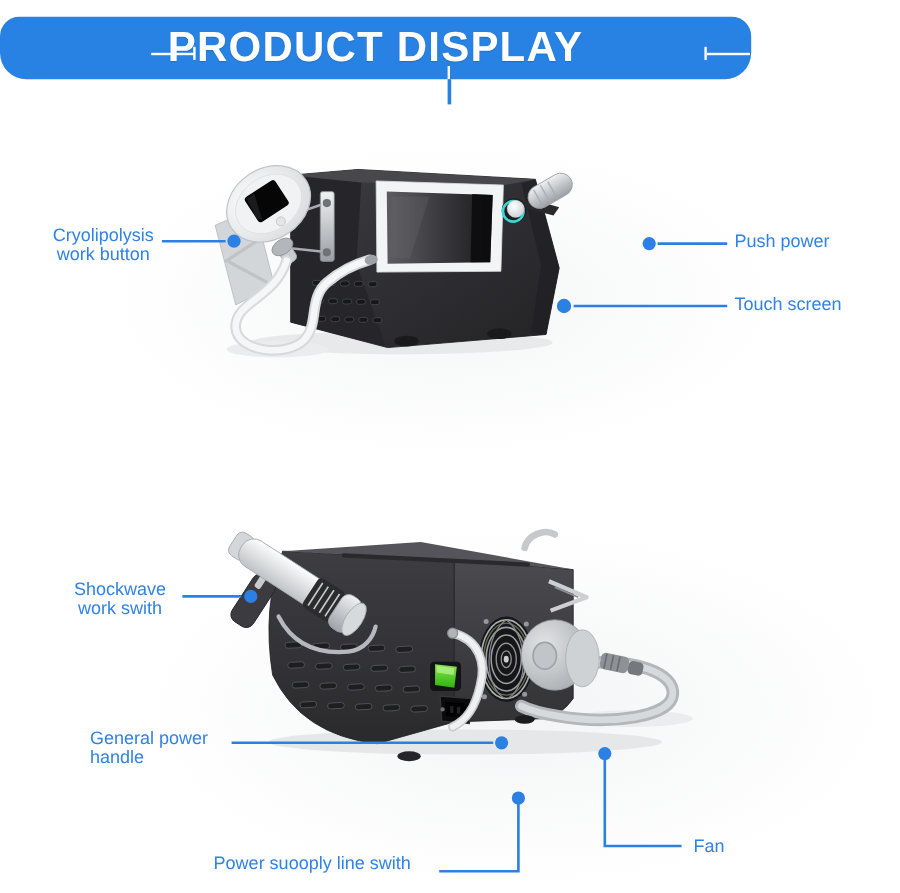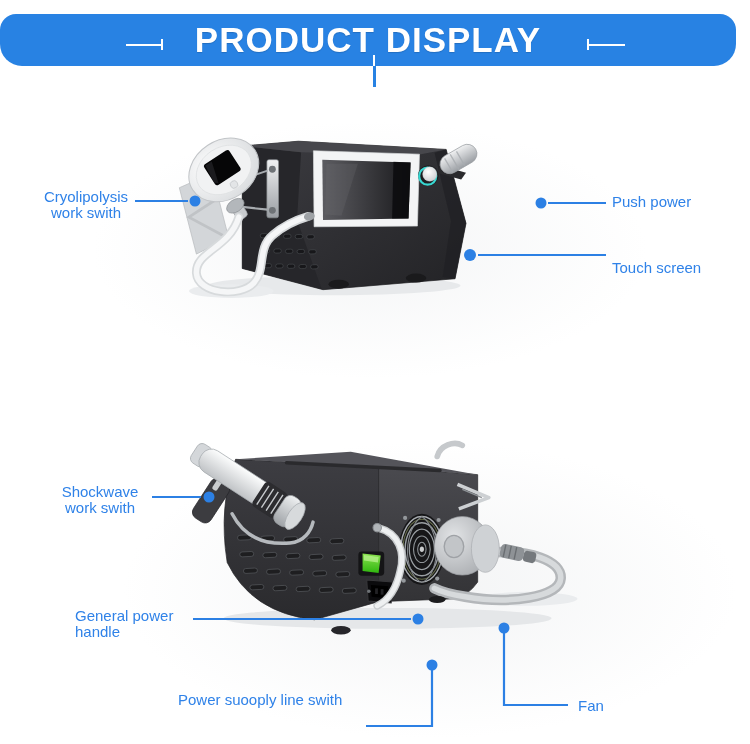--- a/index.html
+++ b/index.html
@@ -3,21 +3,21 @@
 <meta charset="utf-8">
 <style>
   html,body { margin:0; padding:0; }
   body {
     width:750px; height:744px; position:relative; overflow:hidden;
     background:#ffffff;
     font-family:"Liberation Sans", sans-serif;
   }
   
   .banner {
-    position:absolute; left:0; top:14px; width:736px; height:52px;
+    position:absolute; left:0; top:14px; width:626px; height:52px;
     background:#2882e3; border-radius:16px 16px 22px 22px;
     display:flex; align-items:center; justify-content:center; z-index:4;
   }
   .banner-title {
     color:#ffffff; font-size:35px; font-weight:bold; letter-spacing:1px;
     text-shadow:0 1px 1px rgba(0,0,0,.15);
   }
   .arrow-line { position:absolute; height:2px; background:#ffffff; top:30px; }
   .arrow-tick { position:absolute; width:2px; height:11px; background:#ffffff; top:25px; }
   .tick-white-center { position:absolute; width:2px; height:11px; background:#ffffff; left:373px; top:41px; }
@@ -327,27 +327,27 @@
         <circle cx="432" cy="665" r="5.5" stroke="none"></circle>
     </g>
     <g>
       <polyline points="504,633 504,705 568,705" fill="none"></polyline>
         <circle cx="504" cy="628" r="5.5" stroke="none"></circle>
     </g>
   </g>
 </svg>
 
 <div class="callout-label center" style="left:30px; top:189px; width:112px;">Cryolipolysis
-work swith</div>
+work button</div>
 
 <div class="callout-label" style="left:612px; top:194px;">Push power</div>
 
-<div class="callout-label" style="left:612px; top:246px;margin-top:14px;">Touch screen</div>
+<div class="callout-label" style="left:612px; top:246px;">Touch screen</div>
 
 <div class="callout-label center" style="left:44px; top:484px; width:112px;">Shockwave
 work swith</div>
 
 <div class="callout-label" style="left:75px; top:608px; width:130px;">General power
 handle</div>
 
-<div class="callout-label" style="left:178px; top:692px;">Power suooply line swith</div>
+<div class="callout-label" style="left:178px; top:712px;">Power suooply line swith</div>
 
 <div class="callout-label" style="left:578px; top:698px;">Fan</div>
 
 </body></html>

